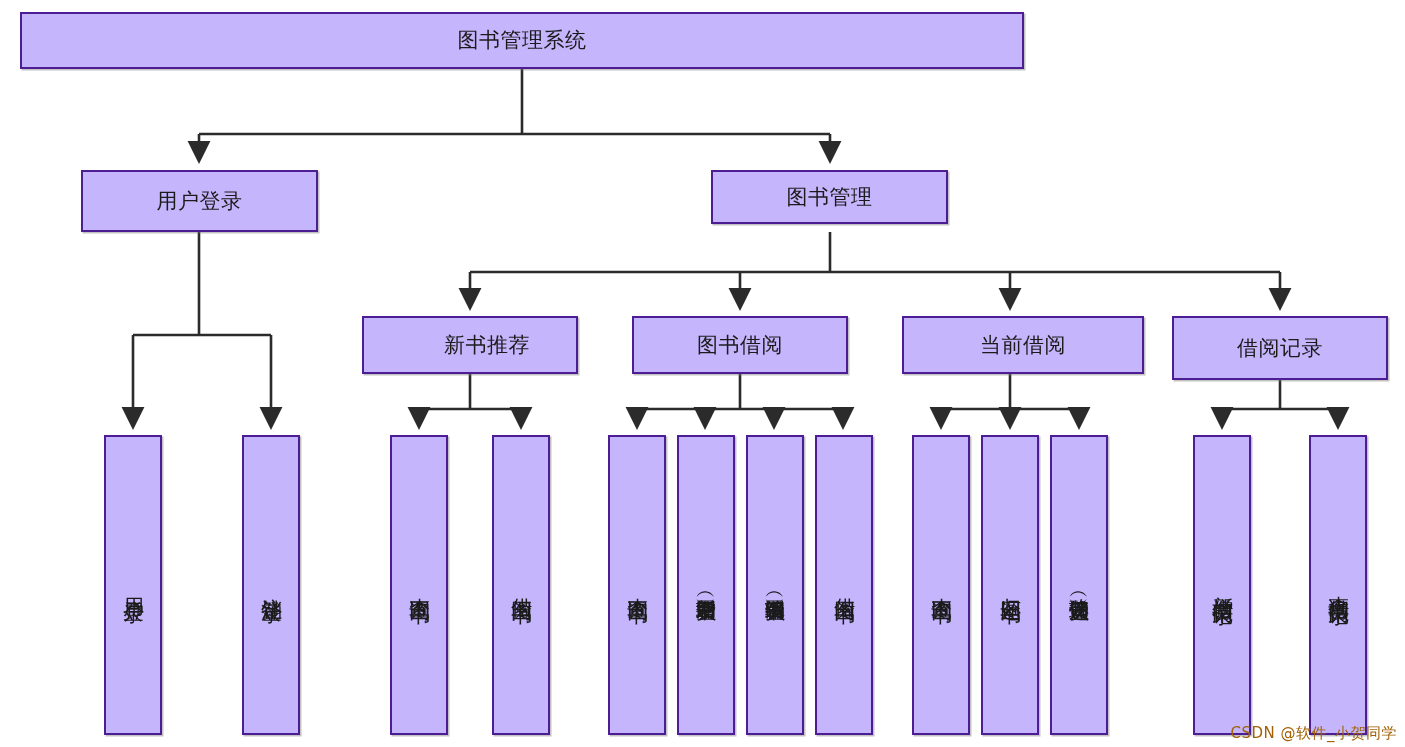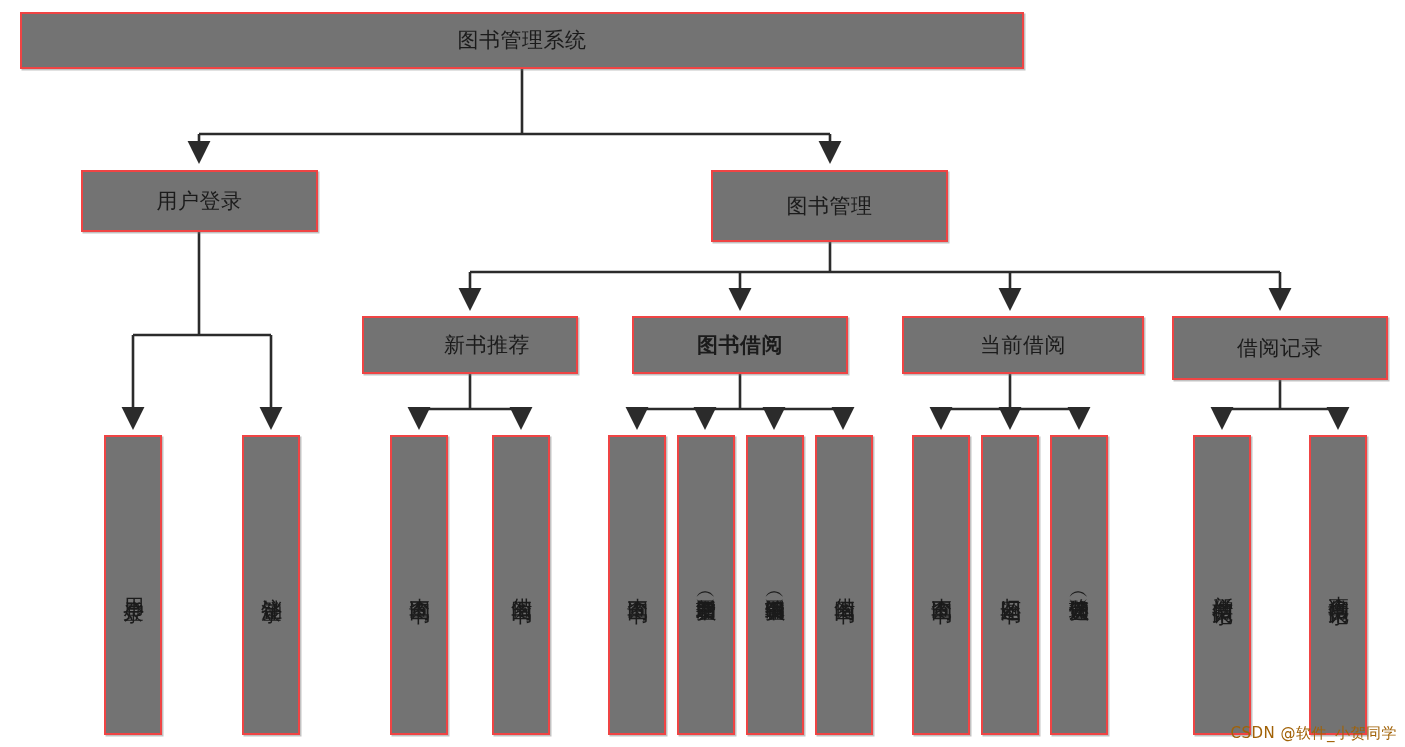--- a/index.html
+++ b/index.html
@@ -17,22 +17,22 @@
   svg.edges{
     position:absolute;
     left:0;top:0;
     width:1405px;
     height:747px;
     pointer-events:none;
   }
   .node{
     position:absolute;
     box-sizing:border-box;
-    border:2px solid #ef4444;
-    background:#737373;
+    border:2px solid #4c1d95;
+    background:#c4b5fd;
     display:flex;
     align-items:center;
     justify-content:center;
     box-shadow:1.5px 1.5px 0 rgba(120,120,120,0.45);
   }
   .node .label{
     font-size:21px;
     line-height:1.18;
     letter-spacing:0.5px;
     color:#1b1b1b;
@@ -126,29 +126,29 @@
   </svg>
 
   <div class="node h" style="left:20px;top:12px;width:1004px;height:57px;">
     <span class="label">图书管理系统</span>
   </div>
 
   <div class="node h" style="left:81px;top:170px;width:237px;height:62px;">
     <span class="label">用户登录</span>
   </div>
 
-  <div class="node h" style="left:711px;top:170px;width:237px;height:72px;">
+  <div class="node h" style="left:711px;top:170px;width:237px;height:54px;">
     <span class="label">图书管理</span>
   </div>
 
   <div class="node h" style="left:362px;top:316px;width:216px;height:58px;padding-left:34px;">
     <span class="label">新书推荐</span>
   </div>
 
-  <div class="node h" style="left:632px;top:316px;width:216px;height:58px;font-weight:bold;">
+  <div class="node h" style="left:632px;top:316px;width:216px;height:58px;">
     <span class="label">图书借阅</span>
   </div>
 
   <div class="node h" style="left:902px;top:316px;width:242px;height:58px;">
     <span class="label">当前借阅</span>
   </div>
 
   <div class="node h" style="left:1172px;top:316px;width:216px;height:64px;">
     <span class="label">借阅记录</span>
   </div>

